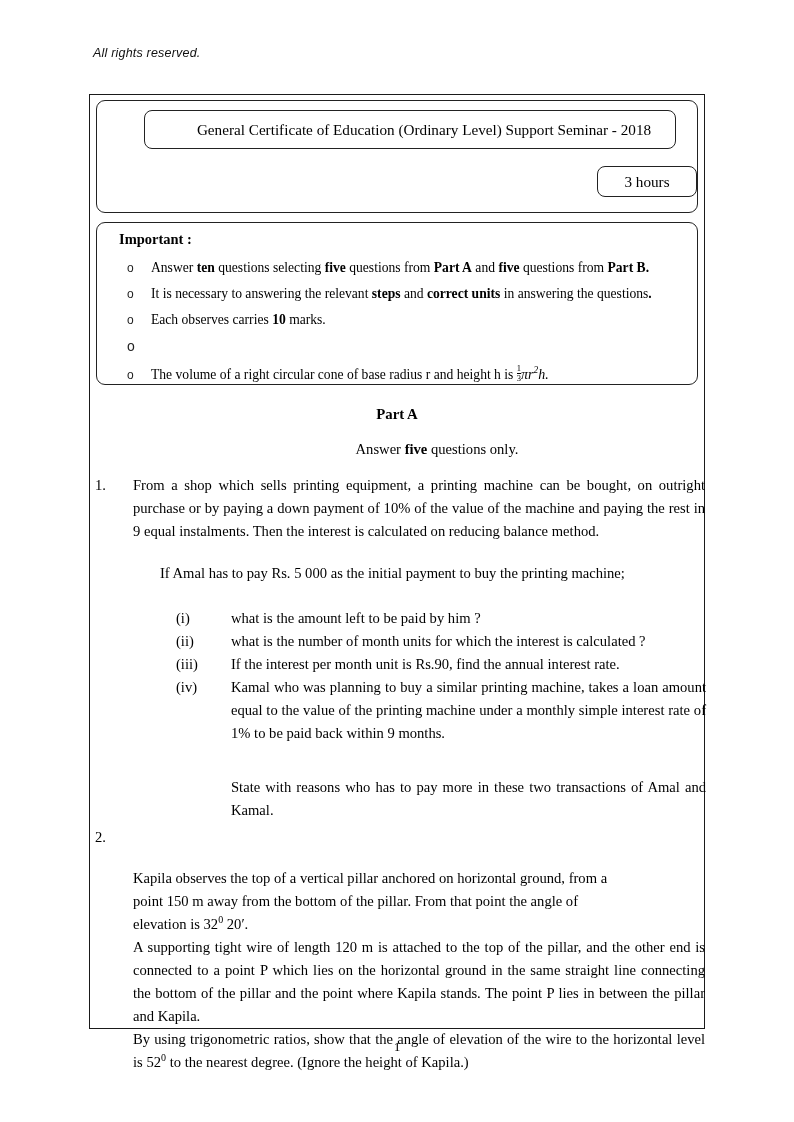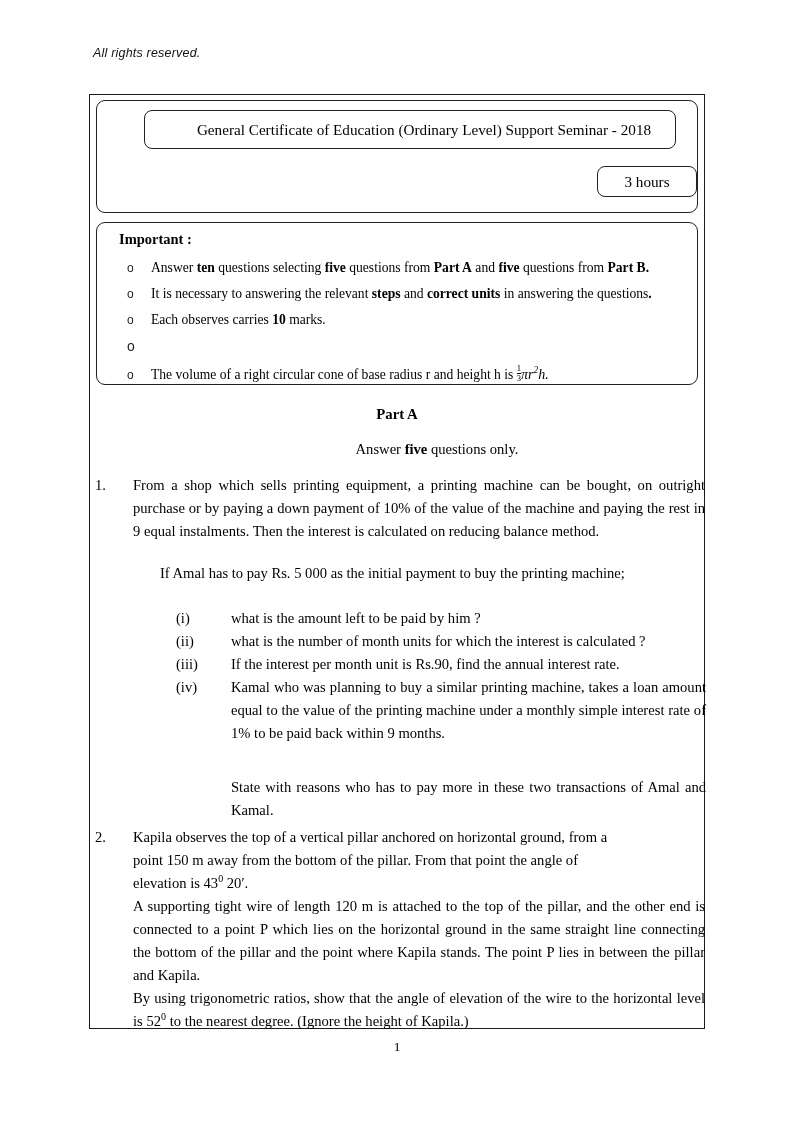--- a/index.html
+++ b/index.html
@@ -230,21 +230,21 @@
     margin-bottom: 0px;
   }
   .sub-label {
     flex: 0 0 55px;
     width: 55px;
   }
   .sub-text { flex: 1 1 auto; text-align: justify; text-align-last: left; }
   .sub-text .cont { display: block; text-align: justify; text-align-last: left; margin-top: 31px; }
 
   #q2 { left: 95px; top: 826px; width: 610px; }
-  #q2 .q-body { width: 572px; }
+  #q2 .q-body { width: 572px; margin-top: 41px; }
   .q2-line { }
 
   sup.deg {
     font-size: 10px;
     vertical-align: super;
     line-height: 0;
   }
 
   .page-number {
     position: absolute;
@@ -331,21 +331,21 @@
         </div>
     </div>
   </div>
 
   <div class="question" id="q2">
     <div class="q-num">2.</div>
     <div class="q-body">
       <div class="q2-line">Kapila observes the top of a vertical pillar anchored on horizontal ground, from a</div>
       <div class="q2-line">point 150 m away from the bottom of the pillar.  From that point the angle of</div>
       <div class="q2-line">
-        <span>elevation is 43</span><sup class="deg">0</sup><span> 20</span><span>′</span><span>.</span>
+        <span>elevation is 32</span><sup class="deg">0</sup><span> 20</span><span>′</span><span>.</span>
       </div>
       <div class="q2-line just">A supporting tight wire of length 120 m is attached to the top of the pillar, and the other end is connected to a point P which lies on the horizontal ground in the same straight line connecting the bottom of the pillar and the point where Kapila stands. The point P lies in between the pillar and Kapila.</div>
       <div class="q2-line just">
         <span>By using trigonometric ratios, show that the angle of elevation of the wire to the horizontal level is 52</span><sup class="deg">0</sup><span> to the nearest degree. (Ignore the height of Kapila.)</span>
       </div>
     </div>
   </div>
 
   <div class="page-number">1</div>
 

